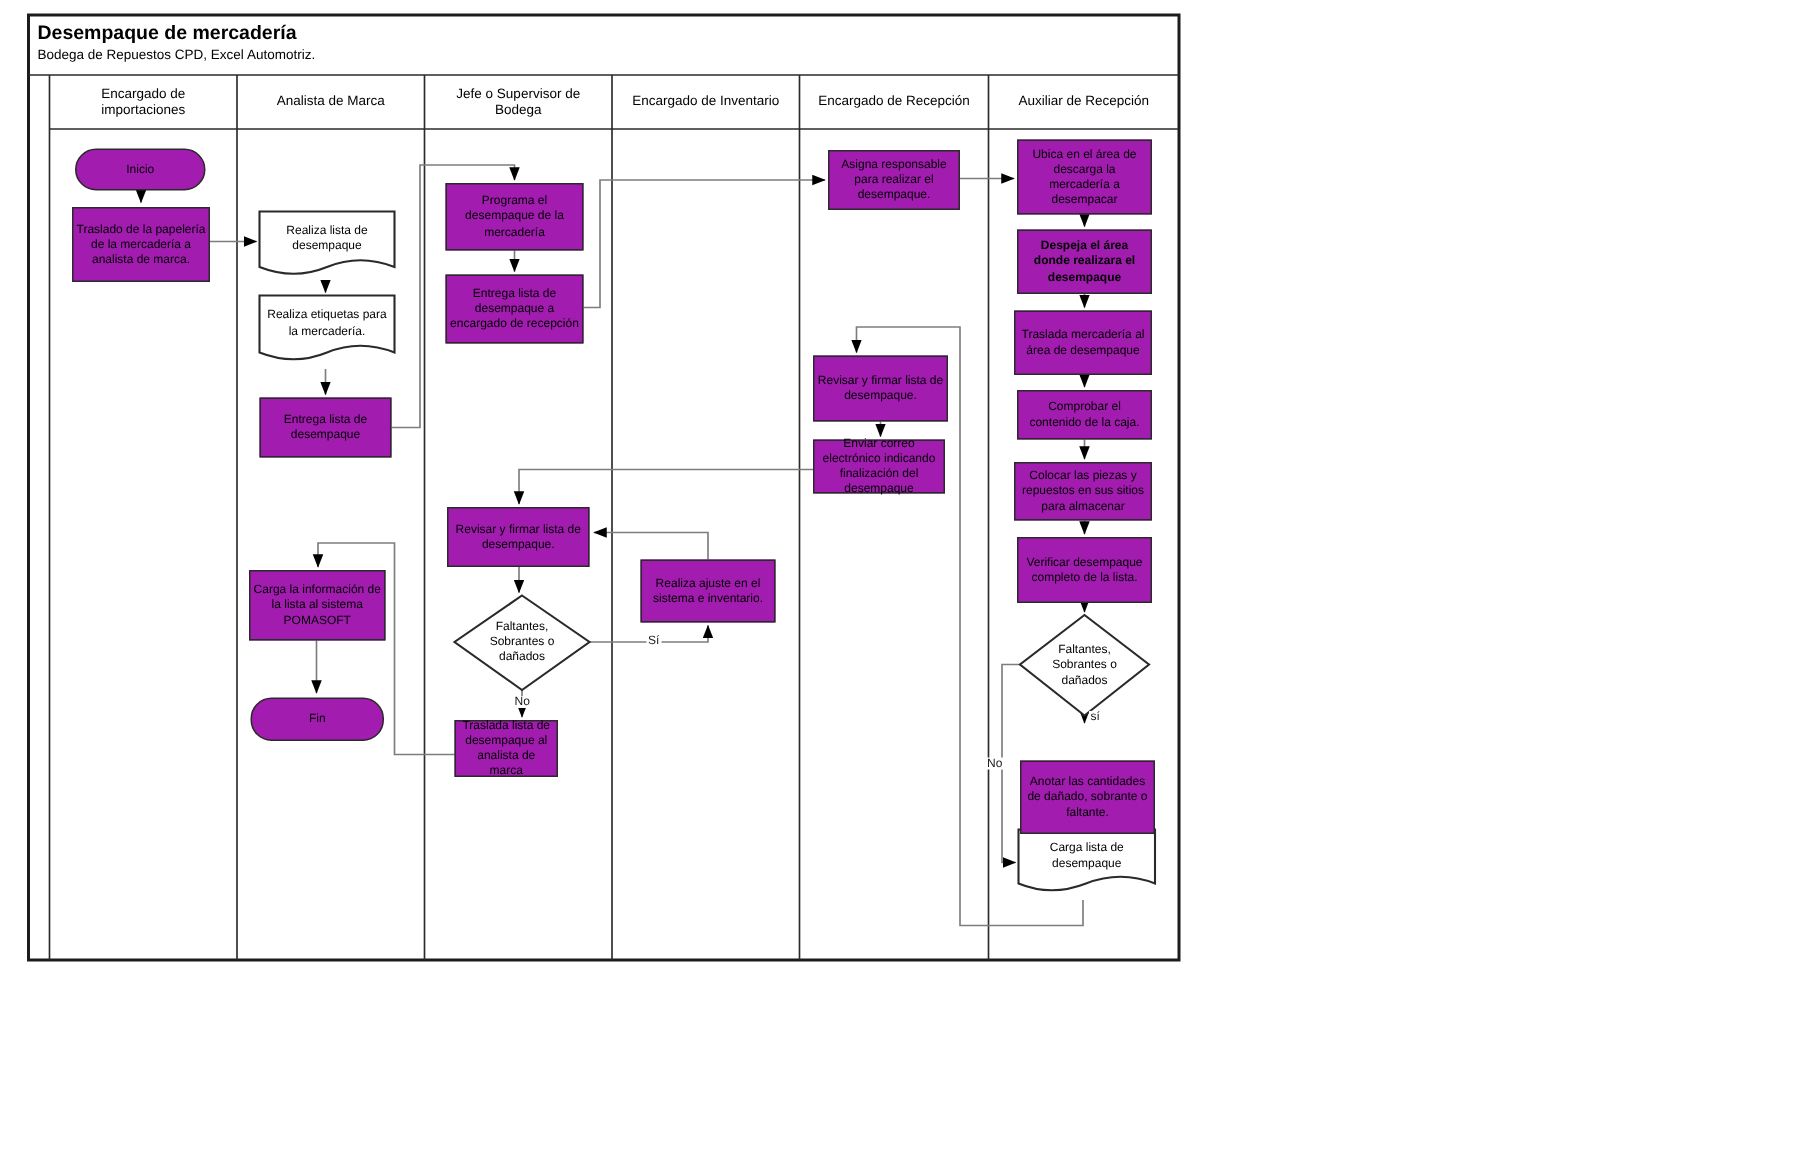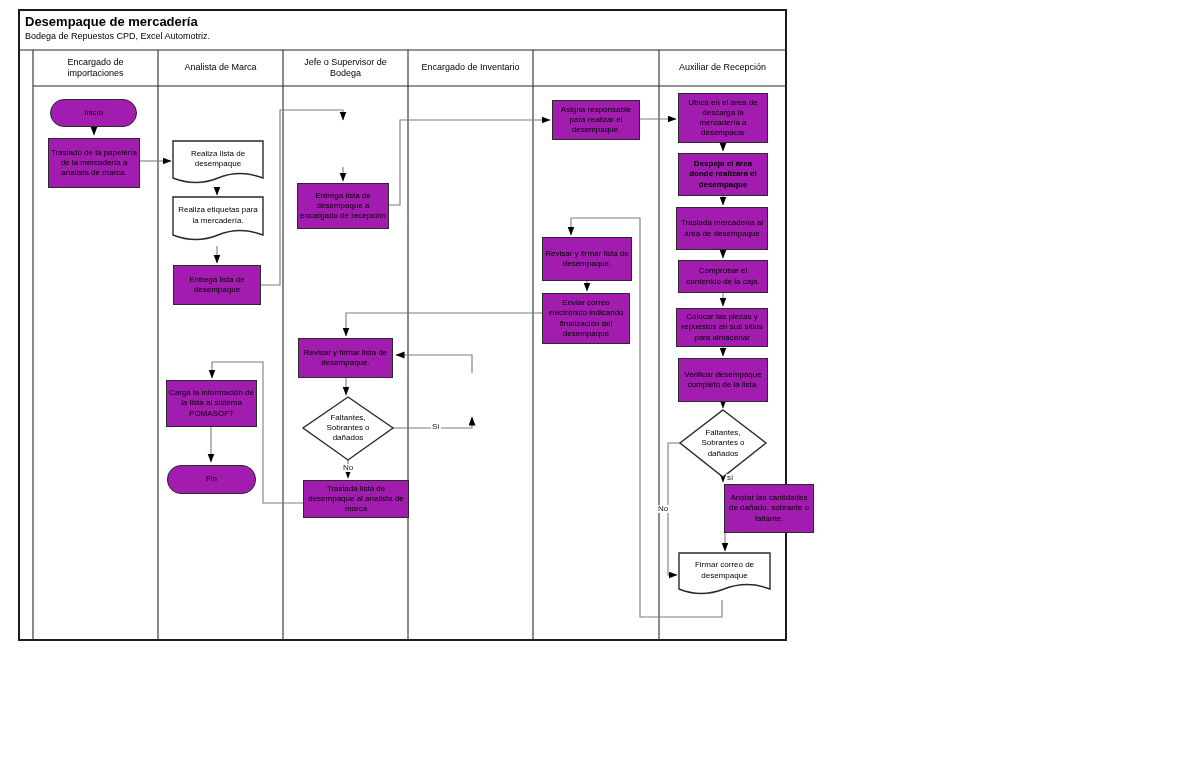--- a/index.html
+++ b/index.html
@@ -88,49 +88,52 @@
     </g>
   </svg>
 
   <div class="title-heading">Desempaque de mercadería</div>
   <div class="title-subtitle">Bodega de Repuestos CPD, Excel Automotriz.</div>
 
   <div class="lane-header" style="left:33px;width:125px;">Encargado de importaciones</div>
   <div class="lane-header" style="left:158px;width:125px;text-align:center;">Analista de Marca</div>
   <div class="lane-header" style="left:283px;width:125px;">Jefe o Supervisor de Bodega</div>
   <div class="lane-header" style="left:408px;width:125px;">Encargado de Inventario</div>
+  <div class="lane-header" style="left:533px;width:126px;">Encargado de Recepción</div>
   <div class="lane-header" style="left:659px;width:127px;">Auxiliar de Recepción</div>
 
   <div class="node oval" style="left:50px;top:99px;width:87px;height:28px;">Inicio</div>
   <div class="node" style="left:48px;top:138px;width:92px;height:50px;">Traslado de la papelería de la mercadería a analista de marca.</div>
 
   <div class="node ghost" style="left:173px;top:141px;width:90px;height:36px;">Realiza lista de desempaque</div>
   <div class="node ghost" style="left:173px;top:197px;width:90px;height:37px;text-align:center;">Realiza etiquetas para la mercadería.</div>
   <div class="node" style="left:173px;top:265px;width:88px;height:40px;">Entrega lista de desempaque</div>
   <div class="node" style="left:166px;top:380px;width:91px;height:47px;">Carga la información de la lista al sistema POMASOFT</div>
   <div class="node oval" style="left:167px;top:465px;width:89px;height:29px;">Fin</div>
 
+  <div class="node" style="left:297px;top:122px;width:92px;height:45px;">Programa el desempaque de la mercadería</div>
   <div class="node" style="left:297px;top:183px;width:92px;height:46px;">Entrega lista de desempaque a encargado de recepción</div>
   <div class="node" style="left:298px;top:338px;width:95px;height:40px;">Revisar y firmar lista de desempaque.</div>
   <div class="node ghost" style="left:312px;top:407px;width:72px;height:42px;">Faltantes, Sobrantes o dañados</div>
-  <div class="node" style="left:303px;top:480px;width:106px;height:38px;">Traslada lista de desempaque al analista de marca</div>
+  <div class="node" style="left:303px;top:480px;width:69px;height:38px;">Traslada lista de desempaque al analista de marca</div>
 
+  <div class="node" style="left:427px;top:373px;width:90px;height:42px;">Realiza ajuste en el sistema e inventario.</div>
 
   <div class="node" style="left:552px;top:100px;width:88px;height:40px;">Asigna responsable para realizar el desempaque.</div>
   <div class="node" style="left:542px;top:237px;width:90px;height:44px;">Revisar y firmar lista de desempaque.</div>
-  <div class="node" style="left:542px;top:293px;width:88px;height:51px;">Enviar correo electrónico indicando finalización del desempaque</div>
+  <div class="node" style="left:542px;top:293px;width:88px;height:36px;">Enviar correo electrónico indicando finalización del desempaque</div>
 
   <div class="node" style="left:678px;top:93px;width:90px;height:50px;">Ubica en el área de descarga la mercadería a desempacar</div>
   <div class="node" style="left:678px;top:153px;width:90px;height:43px;font-weight:bold;">Despeja el área donde realizara el desempaque</div>
   <div class="node" style="left:676px;top:207px;width:92px;height:43px;">Traslada mercadería al área de desempaque</div>
   <div class="node" style="left:678px;top:260px;width:90px;height:33px;text-align:center;">Comprobar el contenido de la caja.</div>
   <div class="node" style="left:676px;top:308px;width:92px;height:39px;">Colocar las piezas y repuestos en sus sitios para almacenar</div>
   <div class="node" style="left:678px;top:358px;width:90px;height:44px;">Verificar desempaque completo de la lista.</div>
   <div class="node ghost" style="left:688px;top:423px;width:70px;height:41px;">Faltantes, Sobrantes o dañados</div>
-  <div class="node" style="left:680px;top:484px;width:90px;height:49px;margin-left:44px;">Anotar las cantidades de dañado, sobrante o faltante.</div>
-  <div class="node ghost" style="left:679px;top:553px;width:91px;height:35px;">Firmar correo de desempaque</div>
+  <div class="node" style="left:680px;top:507px;width:90px;height:49px;">Anotar las cantidades de dañado, sobrante o faltante.</div>
+  <div class="node ghost" style="left:679px;top:553px;width:91px;height:35px;">Carga lista de desempaque</div>
 
   <span class="elabel" style="left:431px;top:423px;">Sí</span>
   <span class="elabel" style="left:342px;top:464px;">No</span>
   <span class="elabel" style="left:726px;top:474px;">sí</span>
   <span class="elabel" style="left:657px;top:505px;">No</span>
 
 </div>
 
 </body></html>

